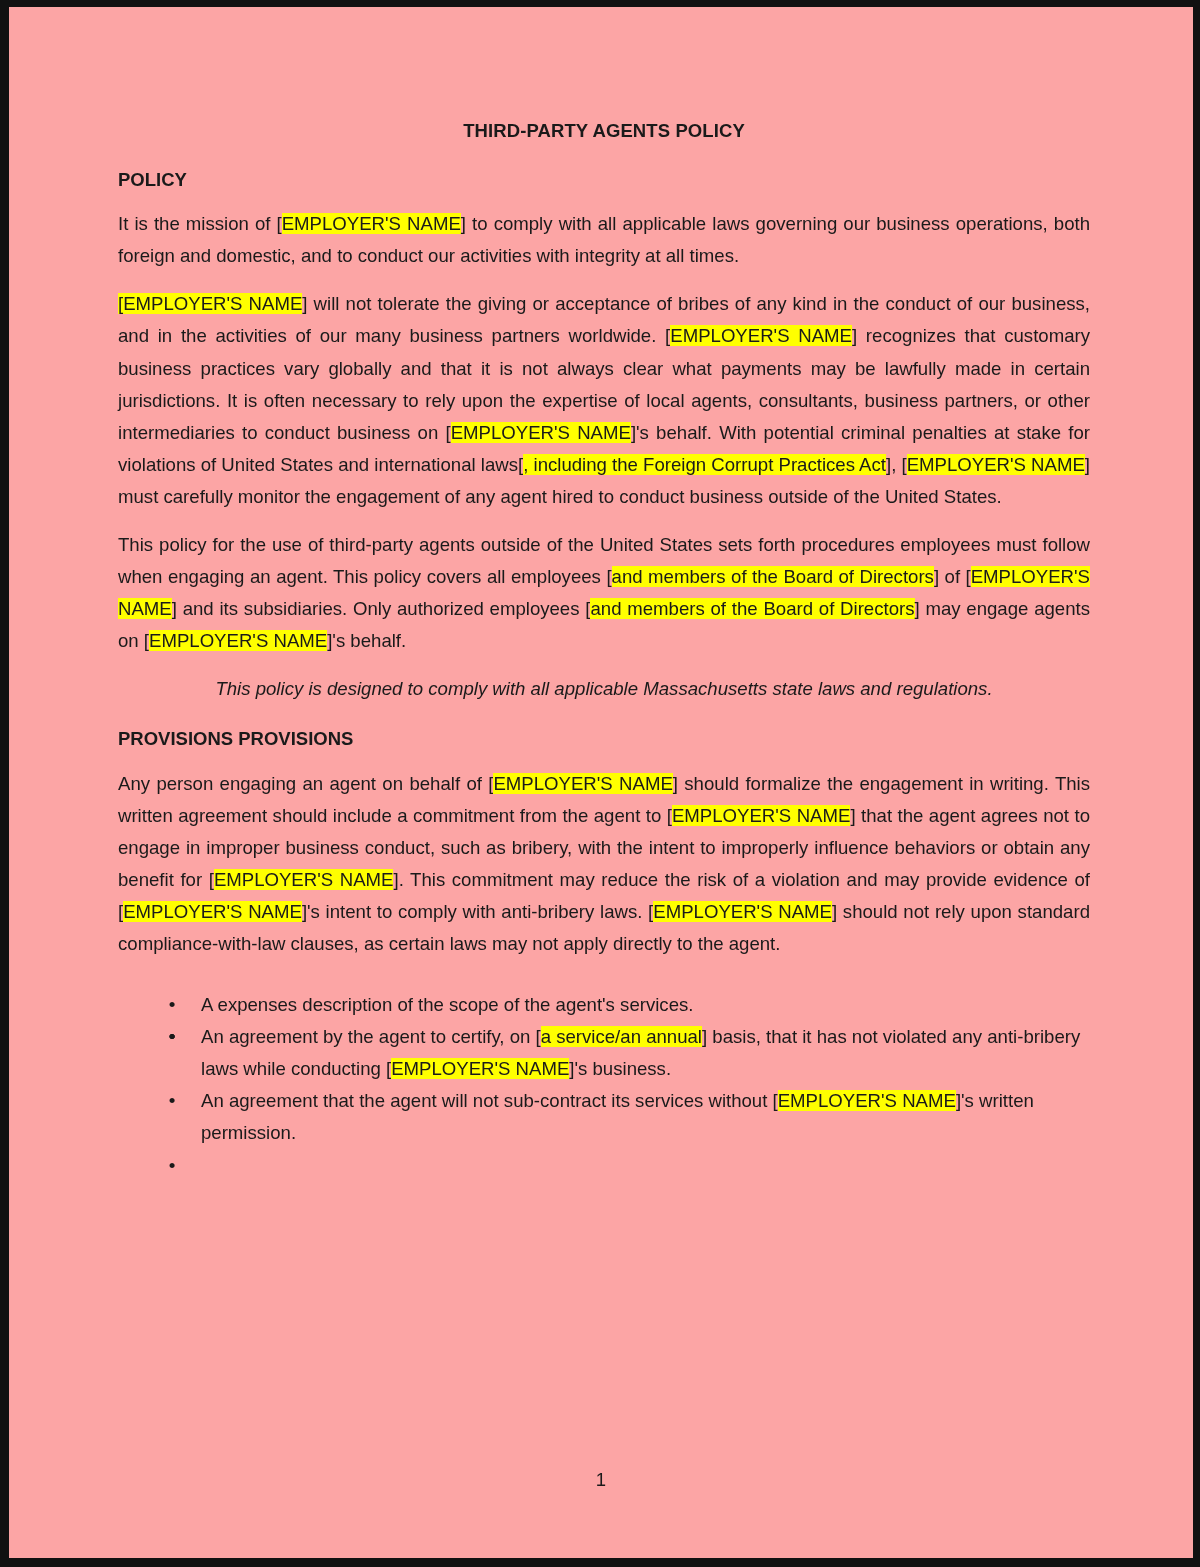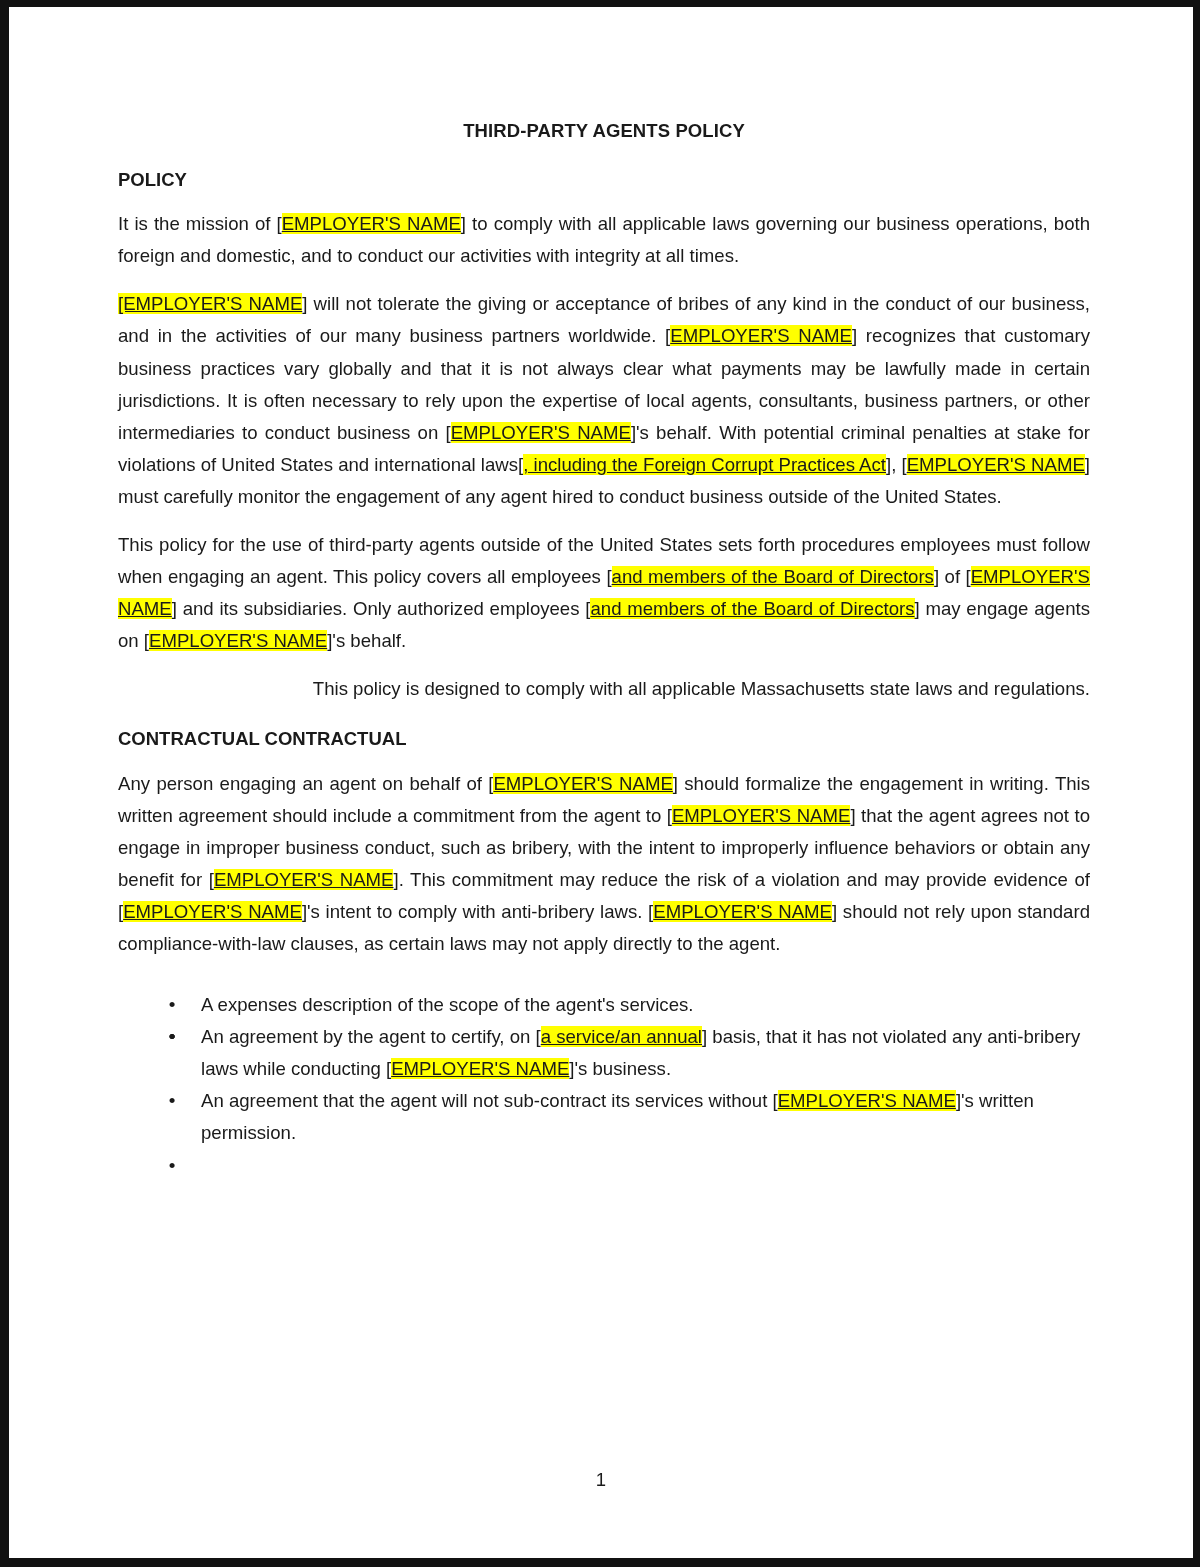--- a/index.html
+++ b/index.html
@@ -23,21 +23,21 @@
     height: 1567px;
     background: #111111;
     box-sizing: border-box;
   }
   #page-sheet {
     position: absolute;
     left: 9px;
     top: 7px;
     width: 1184px;
     height: 1551px;
-    background: #ffffff;
+    background: #fca5a5;
     box-sizing: border-box;
     overflow: hidden;
   }
 
   
   #doc-body {
     position: absolute;
     left: 109px;
     top: 0px;
     width: 972px;
@@ -65,21 +65,22 @@
   .para {
     font-size: 18.6px;
     color: #1a1a1a;
     line-height: 32.1px;
     text-align: justify;
     margin: 0;
     -webkit-hyphens: none;
     hyphens: none;
   }
   .para.left {
-    text-align: right;
+    text-align: center;
+    font-style: italic;
   }
 
   
   .sp-title-purpose { height: 26px; }
   .sp-heading-para  { height: 16px; }
   .sp-para          { height: 16px; }
   .sp-para-heading  { height: 22px; }
   .sp-para-list     { height: 13px; }
 
   ul.bullets {
@@ -105,21 +106,20 @@
     font-size: 19px;
     line-height: 32.1px;
     color: #1a1a1a;
   }
 
   mark.hl {
     background: #ffff00;
     color: #1a1a1a;
     padding: 0;
     border-radius: 0;
-    text-decoration: underline;
   }
 
   .page-number {
     position: absolute;
     left: 0;
     top: 1462px;
     width: 1184px;
     text-align: center;
     font-size: 18.5px;
     color: #1a1a1a;
@@ -144,21 +144,21 @@
       <p class="para">It is the mission of [<mark class="hl">EMPLOYER'S NAME</mark>] to comply with all applicable laws governing our business operations, both foreign and domestic, and to conduct our activities with integrity at all times.</p>
       <div class="sp-para"></div>
       <p class="para"><mark class="hl">[EMPLOYER'S NAME</mark>] will not tolerate the giving or acceptance of bribes of any kind in the conduct of our business, and in the activities of our many business partners worldwide. [<mark class="hl">EMPLOYER'S NAME</mark>] recognizes that customary business practices vary globally and that it is not always clear what payments may be lawfully made in certain jurisdictions. It is often necessary to rely upon the expertise of local agents, consultants, business partners, or other intermediaries to conduct business on [<mark class="hl">EMPLOYER'S NAME</mark>]'s behalf. With potential criminal penalties at stake for violations of United States and international laws[<mark class="hl">, including the Foreign Corrupt Practices Act</mark>], [<mark class="hl">EMPLOYER'S NAME</mark>] must carefully monitor the engagement of any agent hired to conduct business outside of the United States.</p>
       <div class="sp-para"></div>
       <p class="para">This policy for the use of third-party agents outside of the United States sets forth procedures employees must follow when engaging an agent. This policy covers all employees [<mark class="hl">and members of the Board of Directors</mark>] of [<mark class="hl">EMPLOYER'S NAME</mark>] and its subsidiaries. Only authorized employees [<mark class="hl">and members of the Board of Directors</mark>] may engage agents on [<mark class="hl">EMPLOYER'S NAME</mark>]'s behalf.</p>
       <div class="sp-para"></div>
       <p class="para left">This policy is designed to comply with all applicable Massachusetts state laws and regulations.</p>
 
       <div class="sp-para-heading"></div>
 
-      <h2 class="section-heading">CONTRACTUAL CONTRACTUAL</h2>
+      <h2 class="section-heading">PROVISIONS PROVISIONS</h2>
 
       <div class="sp-heading-para"></div>
 
       <p class="para">Any person engaging an agent on behalf of [<mark class="hl">EMPLOYER'S NAME</mark>] should formalize the engagement in writing. This written agreement should include a commitment from the agent to [<mark class="hl">EMPLOYER'S NAME</mark>] that the agent agrees not to engage in improper business conduct, such as bribery, with the intent to improperly influence behaviors or obtain any benefit for [<mark class="hl">EMPLOYER'S NAME</mark>]. This commitment may reduce the risk of a violation and may provide evidence of [<mark class="hl">EMPLOYER'S NAME</mark>]'s intent to comply with anti-bribery laws. [<mark class="hl">EMPLOYER'S NAME</mark>] should not rely upon standard compliance-with-law clauses, as certain laws may not apply directly to the agent.</p>
       <div class="sp-para"></div>
 
       <div class="sp-para-list"></div>
 
       <ul class="bullets">
           <li><span class="bullet-dot">•</span><span>A expenses description of the scope of the agent's services.</span></li>

